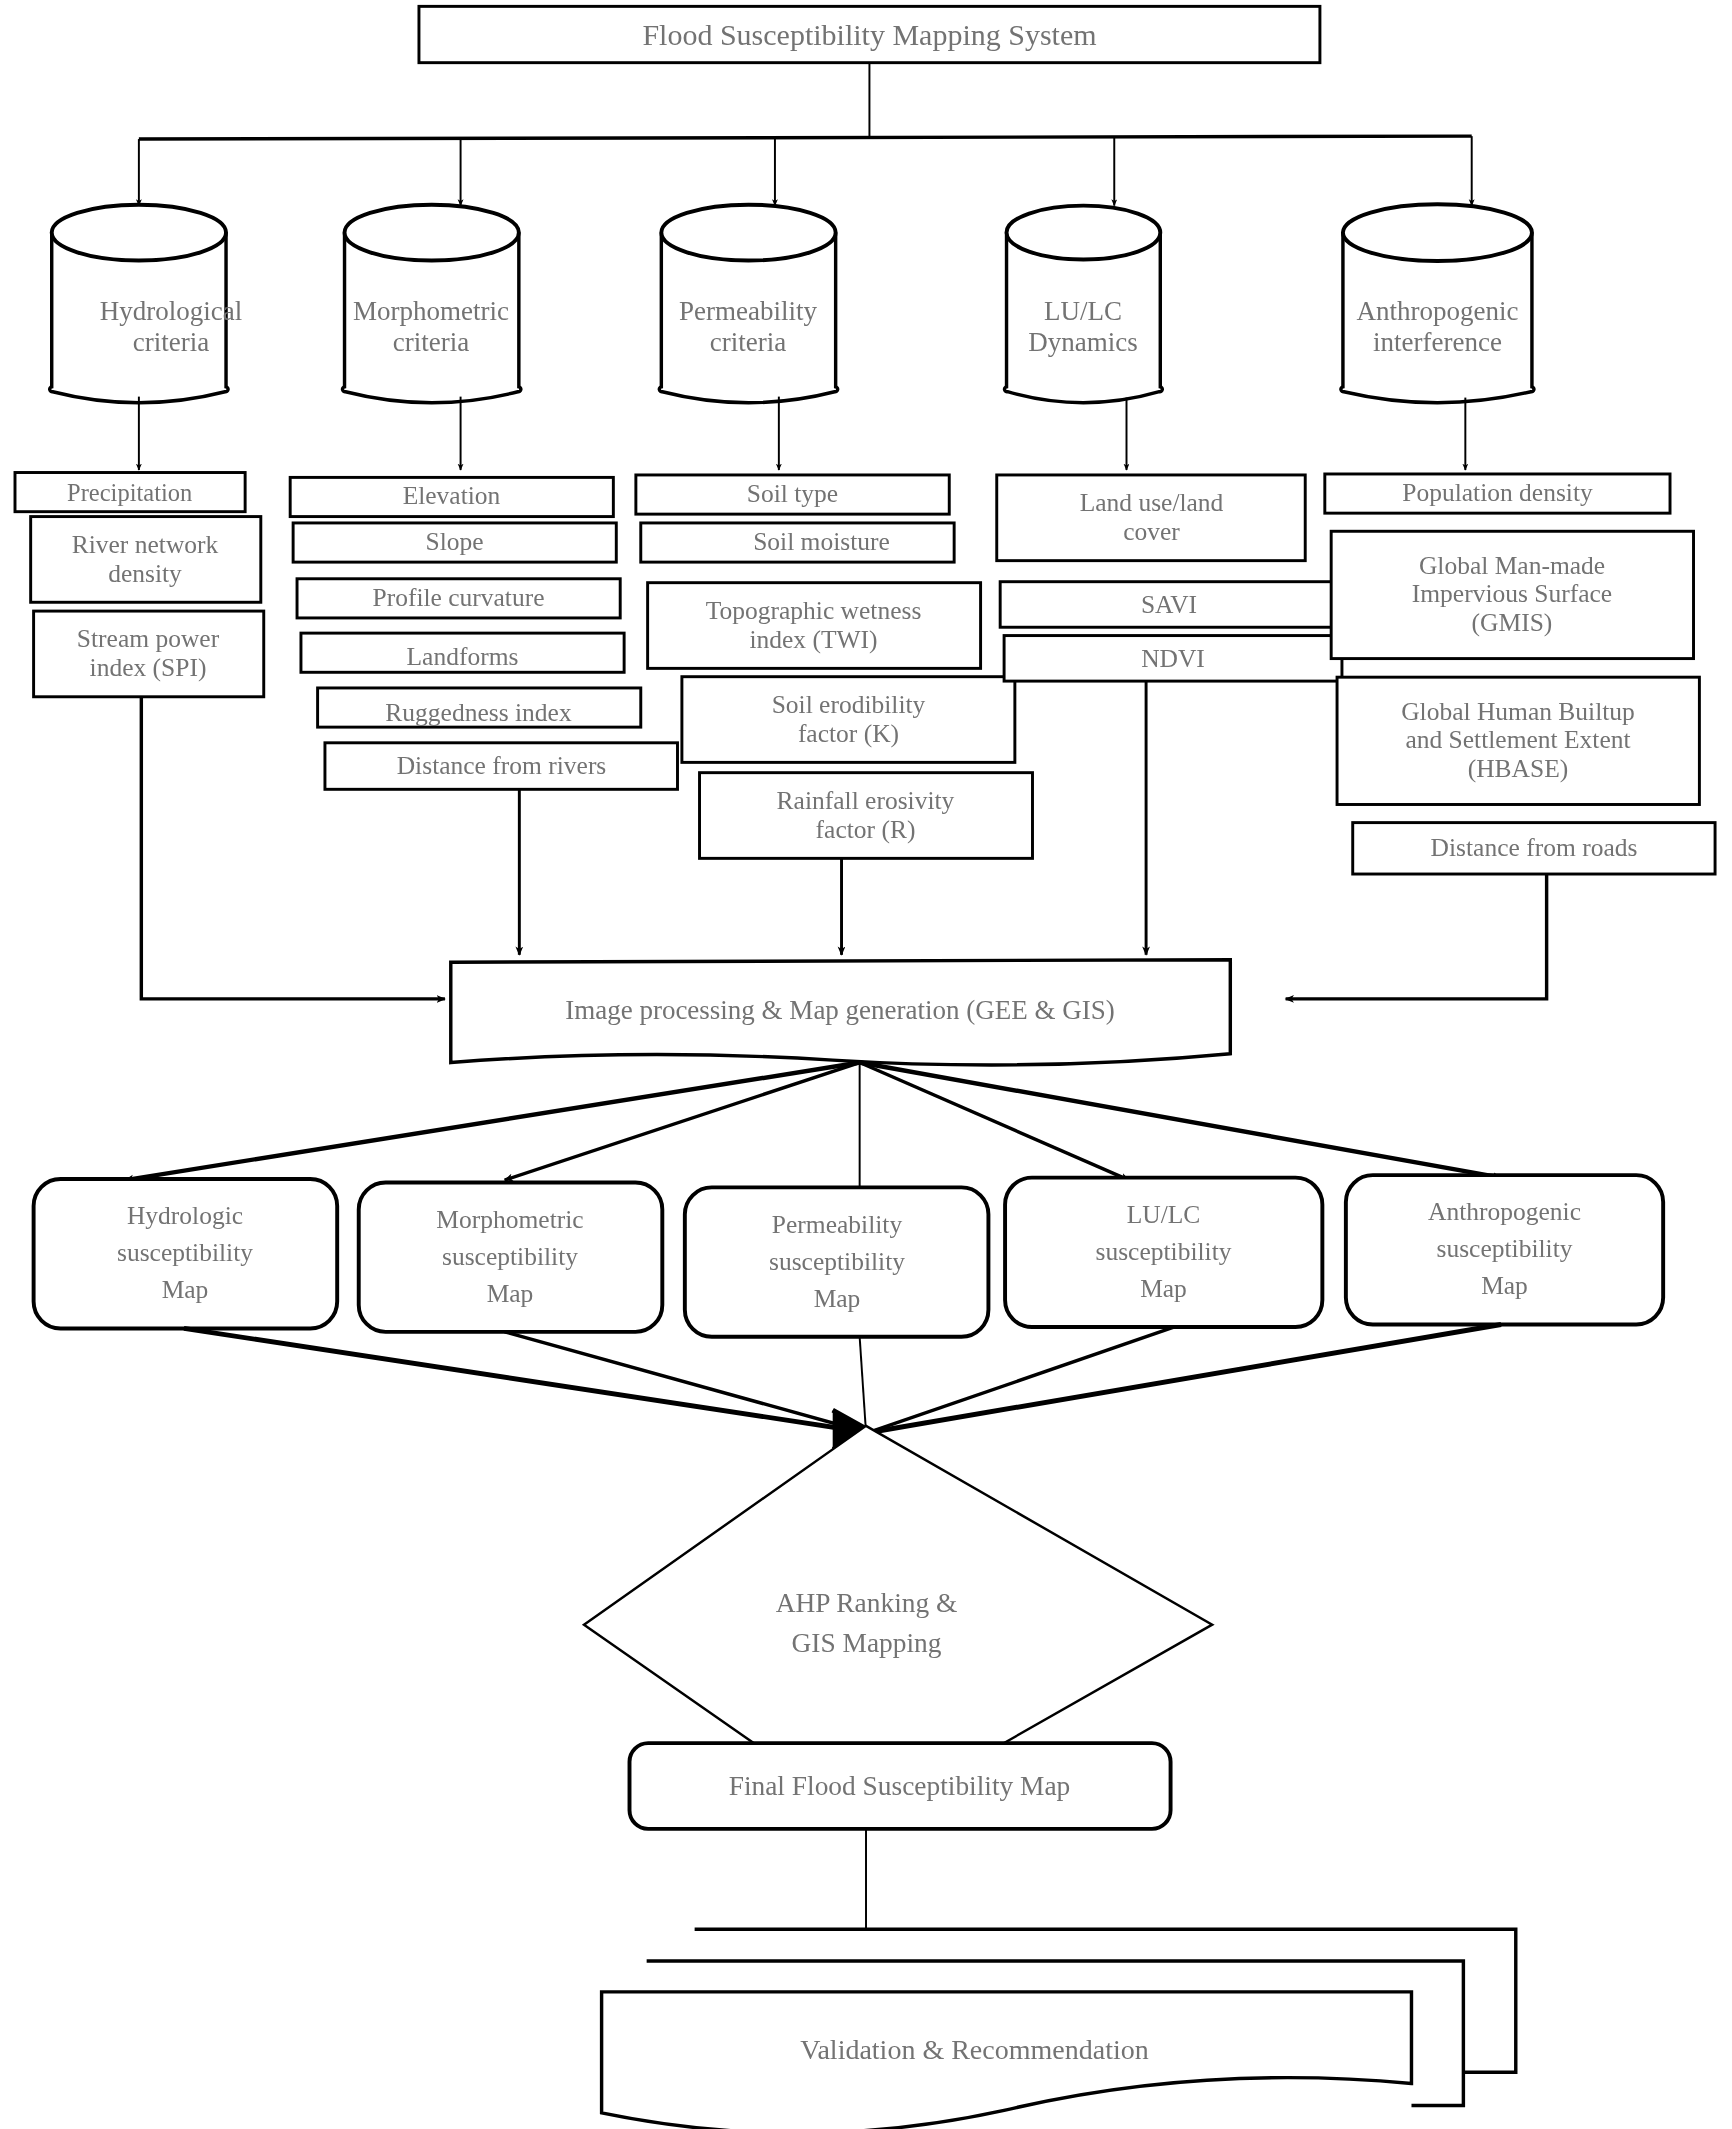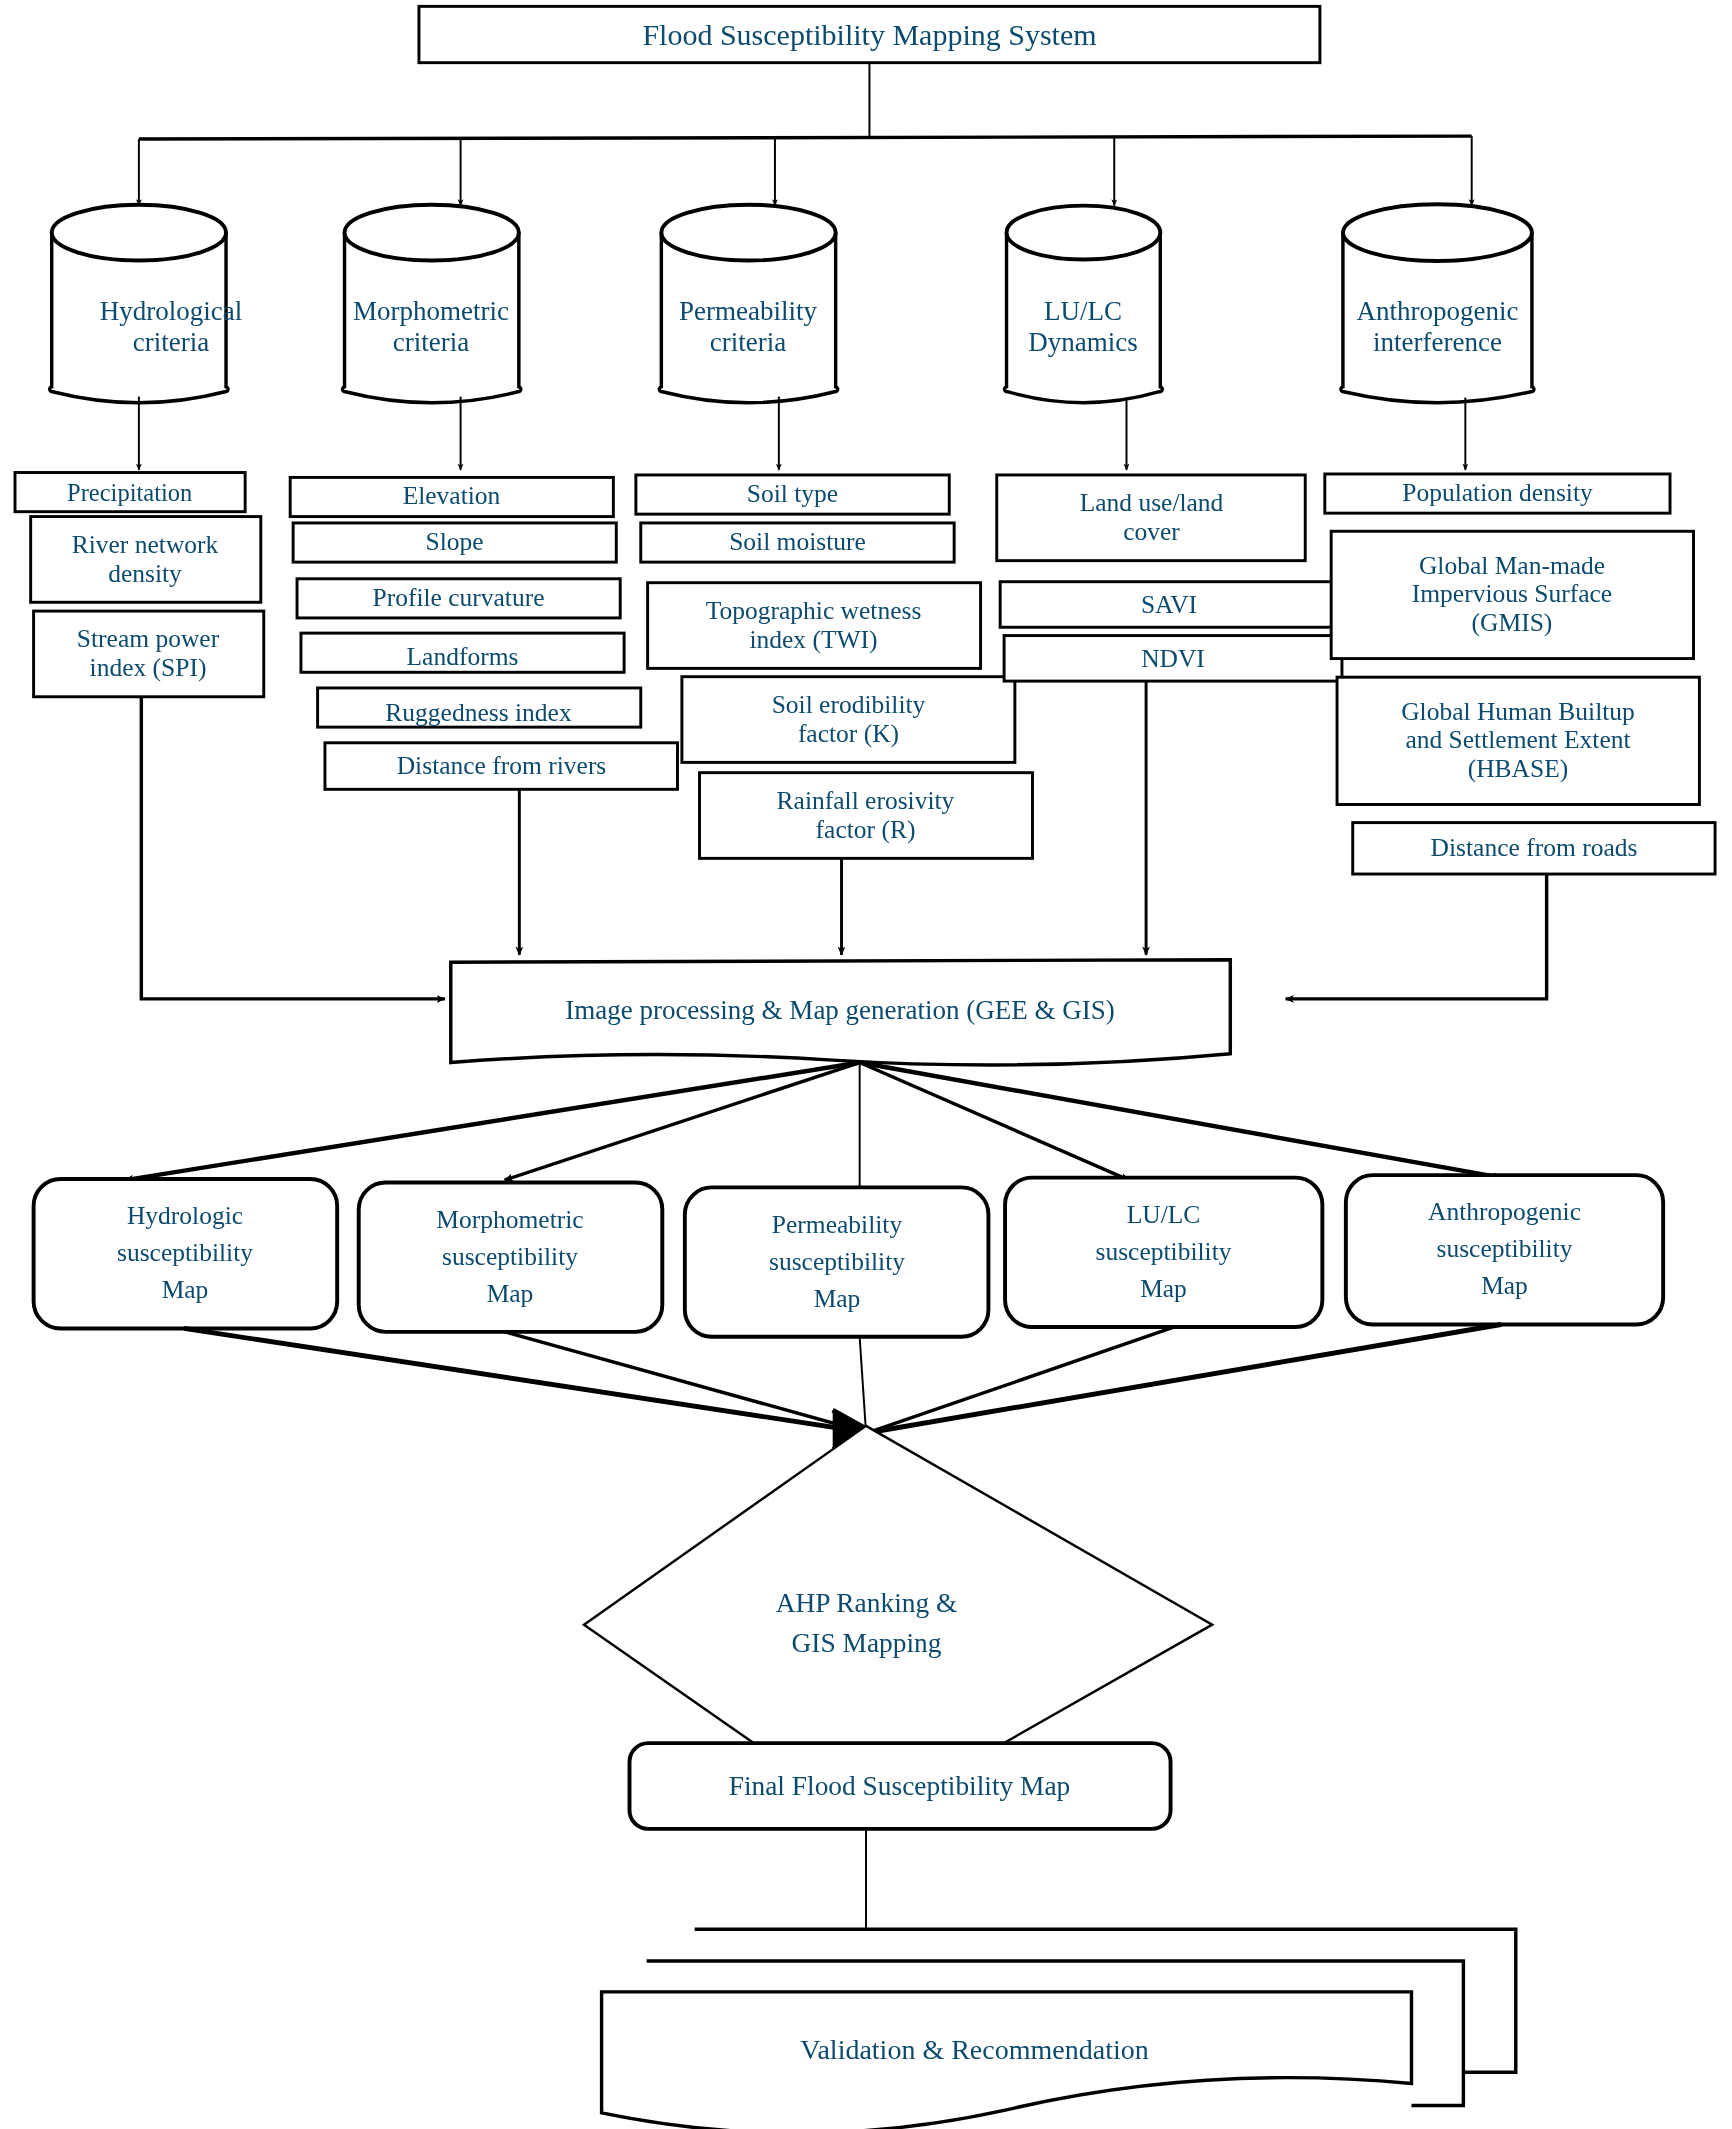--- a/index.html
+++ b/index.html
@@ -1,21 +1,21 @@
 <!DOCTYPE html>
 <html style="font-size:7.8px"><head>
 <meta charset="utf-8">
 <style>
   html,body{margin:0;padding:0;background:#ffffff;}
   body{font-family:"Liberation Serif", serif;}
   #stage{position:relative;width:1733px;height:2129px;background:#fff;overflow:hidden;}
   svg#canvas{position:absolute;left:0;top:0;width:1733px;height:2129px;}
   .nodeText{
     position:absolute;display:flex;align-items:center;justify-content:center;
-    text-align:center;font-family:"Liberation Serif", serif;color:#0c4a6e;
+    text-align:center;font-family:"Liberation Serif", serif;color:#737373;
     line-height:1.12;white-space:pre-line;pointer-events:none;
   }
 </style>
 </head>
 <body>
 
 <div id="stage">
 
   <svg id="canvas" viewBox="0 0 3538 4348">
     <defs>
@@ -166,21 +166,21 @@
 index (SPI)</div>
 
   <div class="nodeText" style="left:290px;top:477px;width:323px;height:39px;font-size:25.5px;">Elevation</div>
   <div class="nodeText" style="left:293px;top:523px;width:323px;height:39px;font-size:25.5px;">Slope</div>
   <div class="nodeText" style="left:297px;top:579px;width:323px;height:39px;font-size:25.5px;">Profile curvature</div>
   <div class="nodeText" style="left:301px;top:633px;width:323px;height:49px;font-size:25.5px;">Landforms</div>
   <div class="nodeText" style="left:317px;top:688px;width:323px;height:50px;font-size:25.5px;font-family:Liberation Serif, serif;">Ruggedness index</div>
   <div class="nodeText" style="left:325px;top:743px;width:353px;height:47px;font-size:25.5px;">Distance from rivers</div>
 
   <div class="nodeText" style="left:636px;top:475px;width:313px;height:39px;font-size:25.5px;">Soil type</div>
-  <div class="nodeText" style="left:641px;top:523px;width:313px;height:39px;font-size:25.5px;">Soil moisture</div>
+  <div class="nodeText" style="left:641px;top:523px;width:313px;height:39px;font-size:25.5px;padding-left:24px;">Soil moisture</div>
   <div class="nodeText" style="left:647px;top:583px;width:333px;height:86px;font-size:25.5px;">Topographic wetness
 index (TWI)</div>
   <div class="nodeText" style="left:682px;top:677px;width:333px;height:86px;font-size:25.5px;">Soil erodibility
 factor (K)</div>
   <div class="nodeText" style="left:699px;top:773px;width:333px;height:86px;font-size:25.5px;">Rainfall erosivity
 factor (R)</div>
 
   <div class="nodeText" style="left:997px;top:475px;width:309px;height:86px;font-size:25.5px;">Land use/land
 cover</div>
   <div class="nodeText" style="left:1000px;top:582px;width:338px;height:46px;font-size:25.5px;">SAVI</div>

